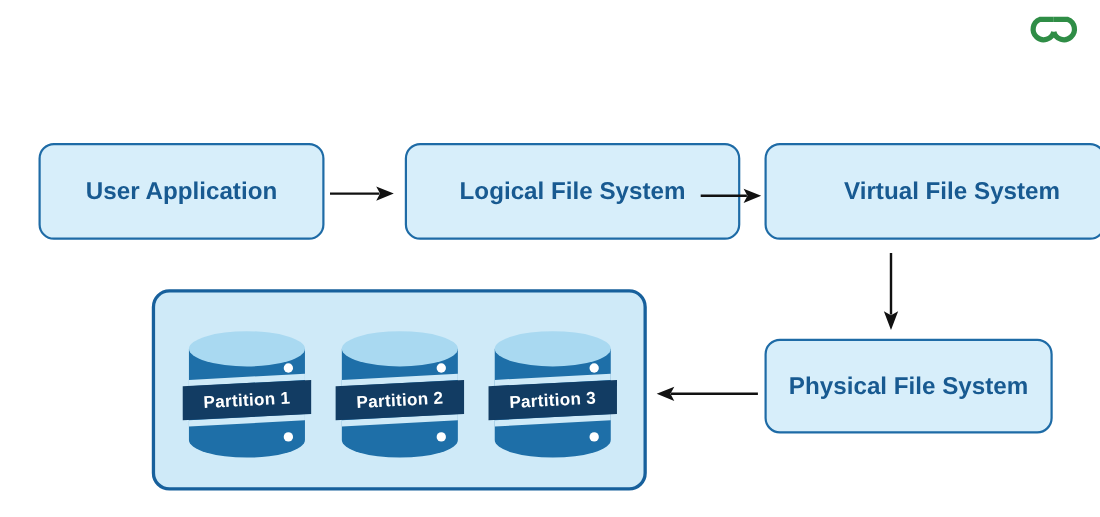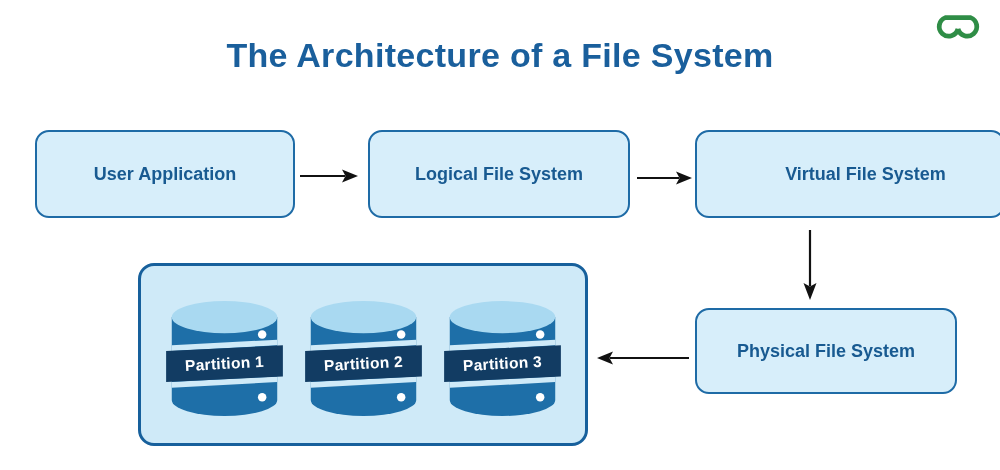--- a/index.html
+++ b/index.html
@@ -3,24 +3,24 @@
 <meta charset="utf-8">
 <style>
   html,body{margin:0;padding:0;background:#fff;}
   .canvas{position:relative;width:1000px;height:470px;background:#ffffff;overflow:hidden;
           font-family:"Liberation Sans","DejaVu Sans",sans-serif;}
   .title{position:absolute;left:0;right:0;top:36px;text-align:center;
          font-size:34px;font-weight:bold;color:#1a5f9c;letter-spacing:.3px;}
   .logo{position:absolute;right:16px;top:8px;}
   .node{position:absolute;height:88px;background:#d7eefa;border:2.5px solid #1e6ba6;
         border-radius:14px;box-sizing:border-box;display:flex;align-items:center;
-        justify-content:center;font-size:18px;font-weight:bold;color:#185a91;
+        justify-content:center;font-size:22px;font-weight:bold;color:#185a91;
         white-space:nowrap;}
   #node-a{left:35px;top:130px;width:260px;}
-  #node-b{left:368px;top:130px;width:262px;}
+  #node-b{left:368px;top:130px;width:305px;}
   #node-c{left:695px;top:130px;width:310px;padding-left:31px;}
   #node-d{left:695px;top:308px;width:262px;height:86px;}
   .storage{position:absolute;left:138px;top:263px;width:450px;height:183px;
            background:#cfeaf8;border:3px solid #17609c;border-radius:16px;
            box-sizing:border-box;display:flex;justify-content:center;
            align-items:flex-start;gap:26px;padding-top:30px;}
   .cyl svg{width:113px;height:127px;overflow:visible;display:block;}
   .cyl .body{fill:#1e6fa8;}
   .cyl .top{fill:#a9d9f1;}
   .cyl .gap{fill:#cfeaf8;}
@@ -29,21 +29,20 @@
             text-anchor:middle;font-family:"Liberation Sans","DejaVu Sans",sans-serif;}
   .arrow{position:absolute;overflow:visible;}
   .arrow line{stroke:#111111;stroke-width:2.2;}
   .arrow polygon{fill:#111111;}
 </style>
 </head>
 <body>
 
 <div class="canvas">
 
-  <div class="title">The Architecture of a File System</div>
 
   <svg class="logo" width="52" height="34" viewBox="0 0 60 34">
     <path d="M30 8.5 H15.5 A11 11 0 1 0 30 21.5" fill="none" stroke="#2f8d46" stroke-width="5.5"></path>
     <path d="M30 8.5 H44.5 A11 11 0 1 1 30 21.5" fill="none" stroke="#2f8d46" stroke-width="5.5"></path>
   </svg>
 
   <div class="node" id="node-a">
     <span>User Application</span>
   </div>
   <div class="node" id="node-b">

